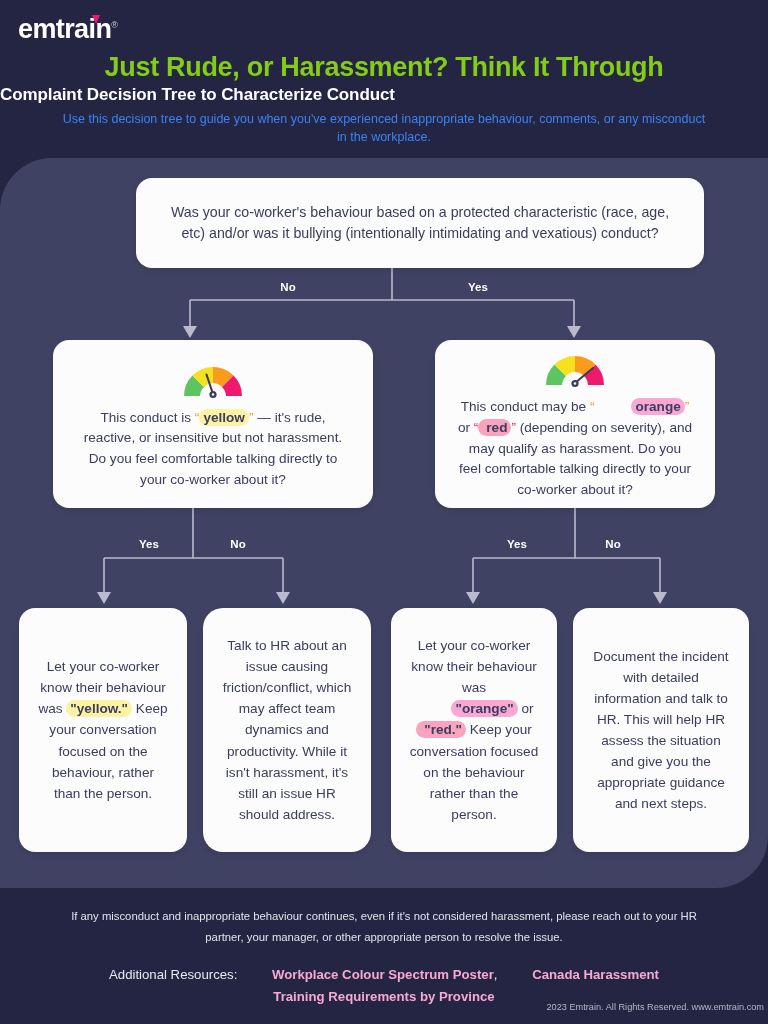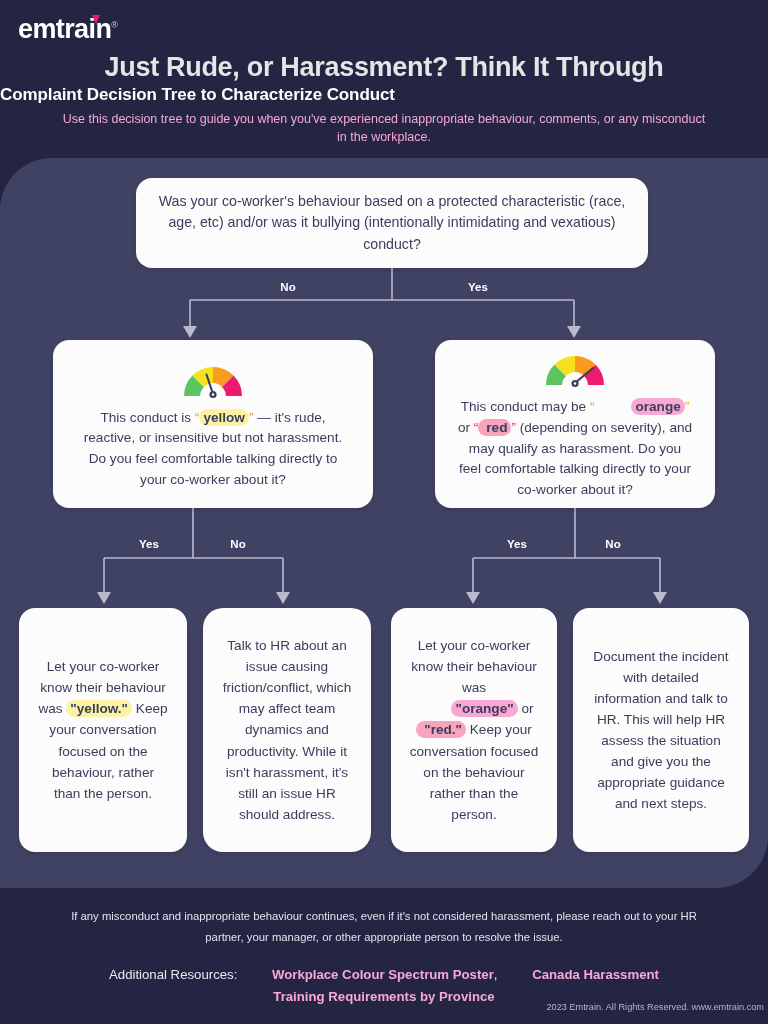--- a/index.html
+++ b/index.html
@@ -51,21 +51,21 @@
   }
 
   #title {
     position: absolute;
     top: 52px;
     left: 0;
     width: 768px;
     text-align: center;
     font-size: 27px;
     font-weight: 700;
-    color: #e5e5e5;
+    color: #84cc16;
     letter-spacing: -0.3px;
   }
   #subtitle {
     position: absolute;
     top: 85px;
     left: 0;
     width: 768px;
     text-align: left;
     font-size: 17px;
     font-weight: 700;
@@ -73,21 +73,21 @@
     letter-spacing: -0.1px;
   }
   #intro {
     position: absolute;
     top: 110px;
     left: 0;
     width: 768px;
     text-align: center;
     font-size: 12.5px;
     font-weight: 400;
-    color: #f9a8d4;
+    color: #3b82f6;
     line-height: 1.45;
     padding: 0 60px;
   }
 
   
   #panel {
     position: absolute;
     left: 0;
     top: 158px;
     width: 768px;
@@ -116,21 +116,21 @@
     align-items: center;
     justify-content: center;
     text-align: center;
     padding: 10px 14px;
     box-shadow: 0 2px 5px rgba(0,0,0,0.12);
   }
 
   #q-root {
     left: 136px;
     top: 178px;
-    width: 512px;
+    width: 568px;
     height: 90px;
     font-size: 14.2px;
     line-height: 1.5;
     padding: 0 22px;
   }
 
   #branch-left {
     left: 53px;
     top: 340px;
     width: 320px;

